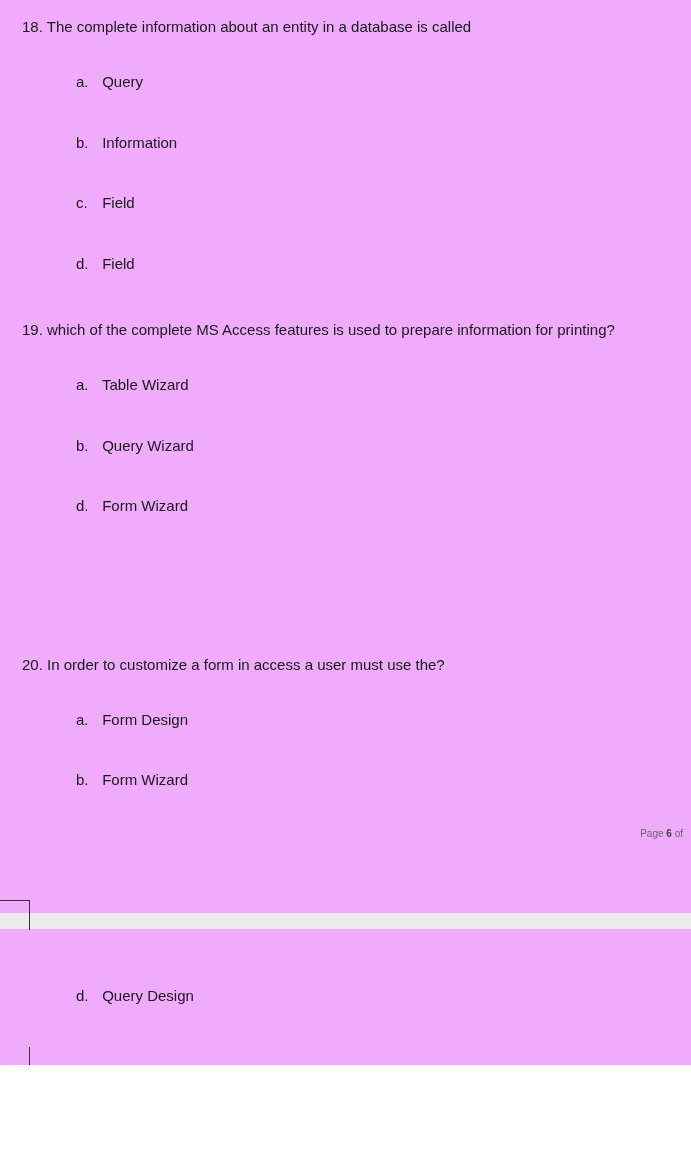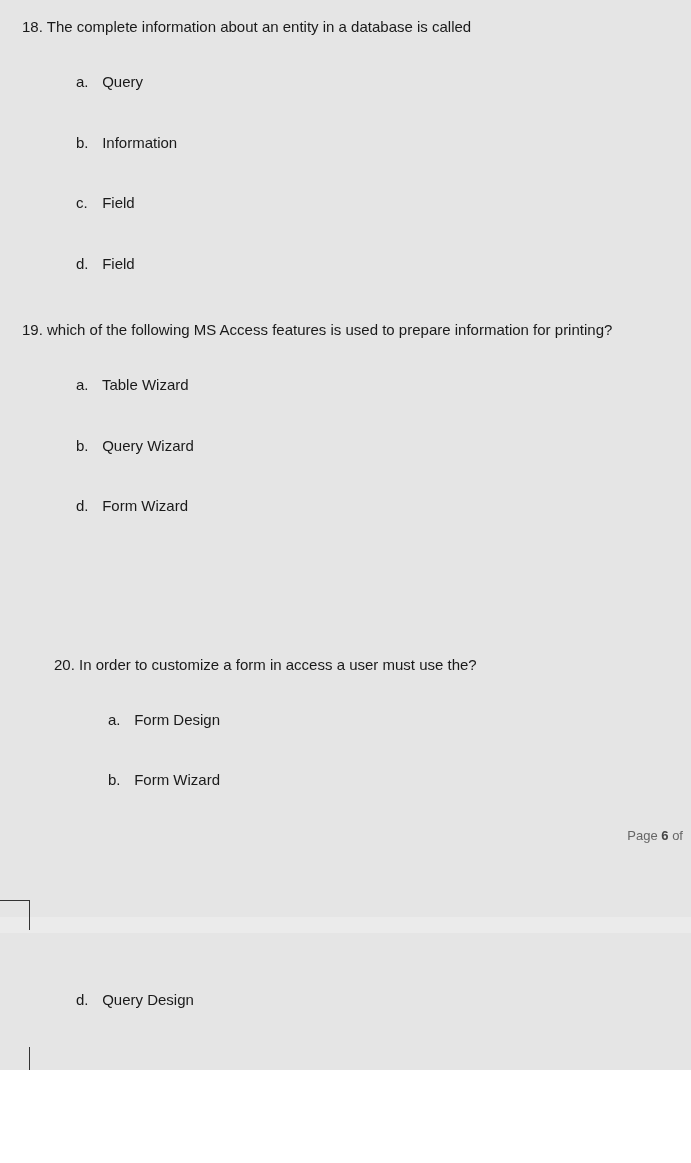--- a/index.html
+++ b/index.html
@@ -6,21 +6,21 @@
   body {
     width: 691px;
     background: #ffffff;
     font-family: Arial, Helvetica, sans-serif;
     font-size: 15px;
     color: #1a1a1a;
     line-height: 1.5;
     position: relative;
   }
   .page {
-    background: #e5e5e5;
+    background: #f0abfc;
     position: relative;
   }
   .content {
     padding: 10px 0 0 22px;
   }
   .question {
     margin-bottom: 20px;
   }
   .q-text {
     margin-bottom: 28px;
@@ -30,31 +30,31 @@
     padding-left: 54px;
   }
   .option {
     margin-bottom: 38px;
   }
   .option-marker {
     display: inline-block;
     width: 22px;
   }
   .q19 { margin-top: 30px; }
-  .q20 { margin-top: 130px; margin-left: 32px; }
+  .q20 { margin-top: 130px; }
   .q20 .options .option { margin-bottom: 38px; }
   .page-break {
     width: 100%;
     height: 16px;
     background: #ebebeb;
     margin-top: 72px;
   }
   .page-footer {
     text-align: right;
-    font-size: 13px;
+    font-size: 10px;
     color: #666;
     padding-right: 8px;
     margin-top: -4px;
   }
   .page-footer .num { font-weight: bold; color: #444; }
   .edge-mark-1 {
     position: absolute;
     left: 0;
     top: 900px;
     width: 30px;
@@ -103,21 +103,21 @@
         <div class="option">
           <span class="option-marker">d.</span>
           <span> Field</span>
         </div>
       </div>
     </div>
 
     <div class="question q19">
       <div class="q-text">
         <span>19.</span>
-        <span>which of the following MS Access features is used to prepare information for printing?</span>
+        <span>which of the complete MS Access features is used to prepare information for printing?</span>
       </div>
       <div class="options">
         <div class="option">
           <span class="option-marker">a.</span>
           <span>Table Wizard</span>
         </div>
         <div class="option">
           <span class="option-marker">b.</span>
           <span>Query Wizard</span>
         </div>

